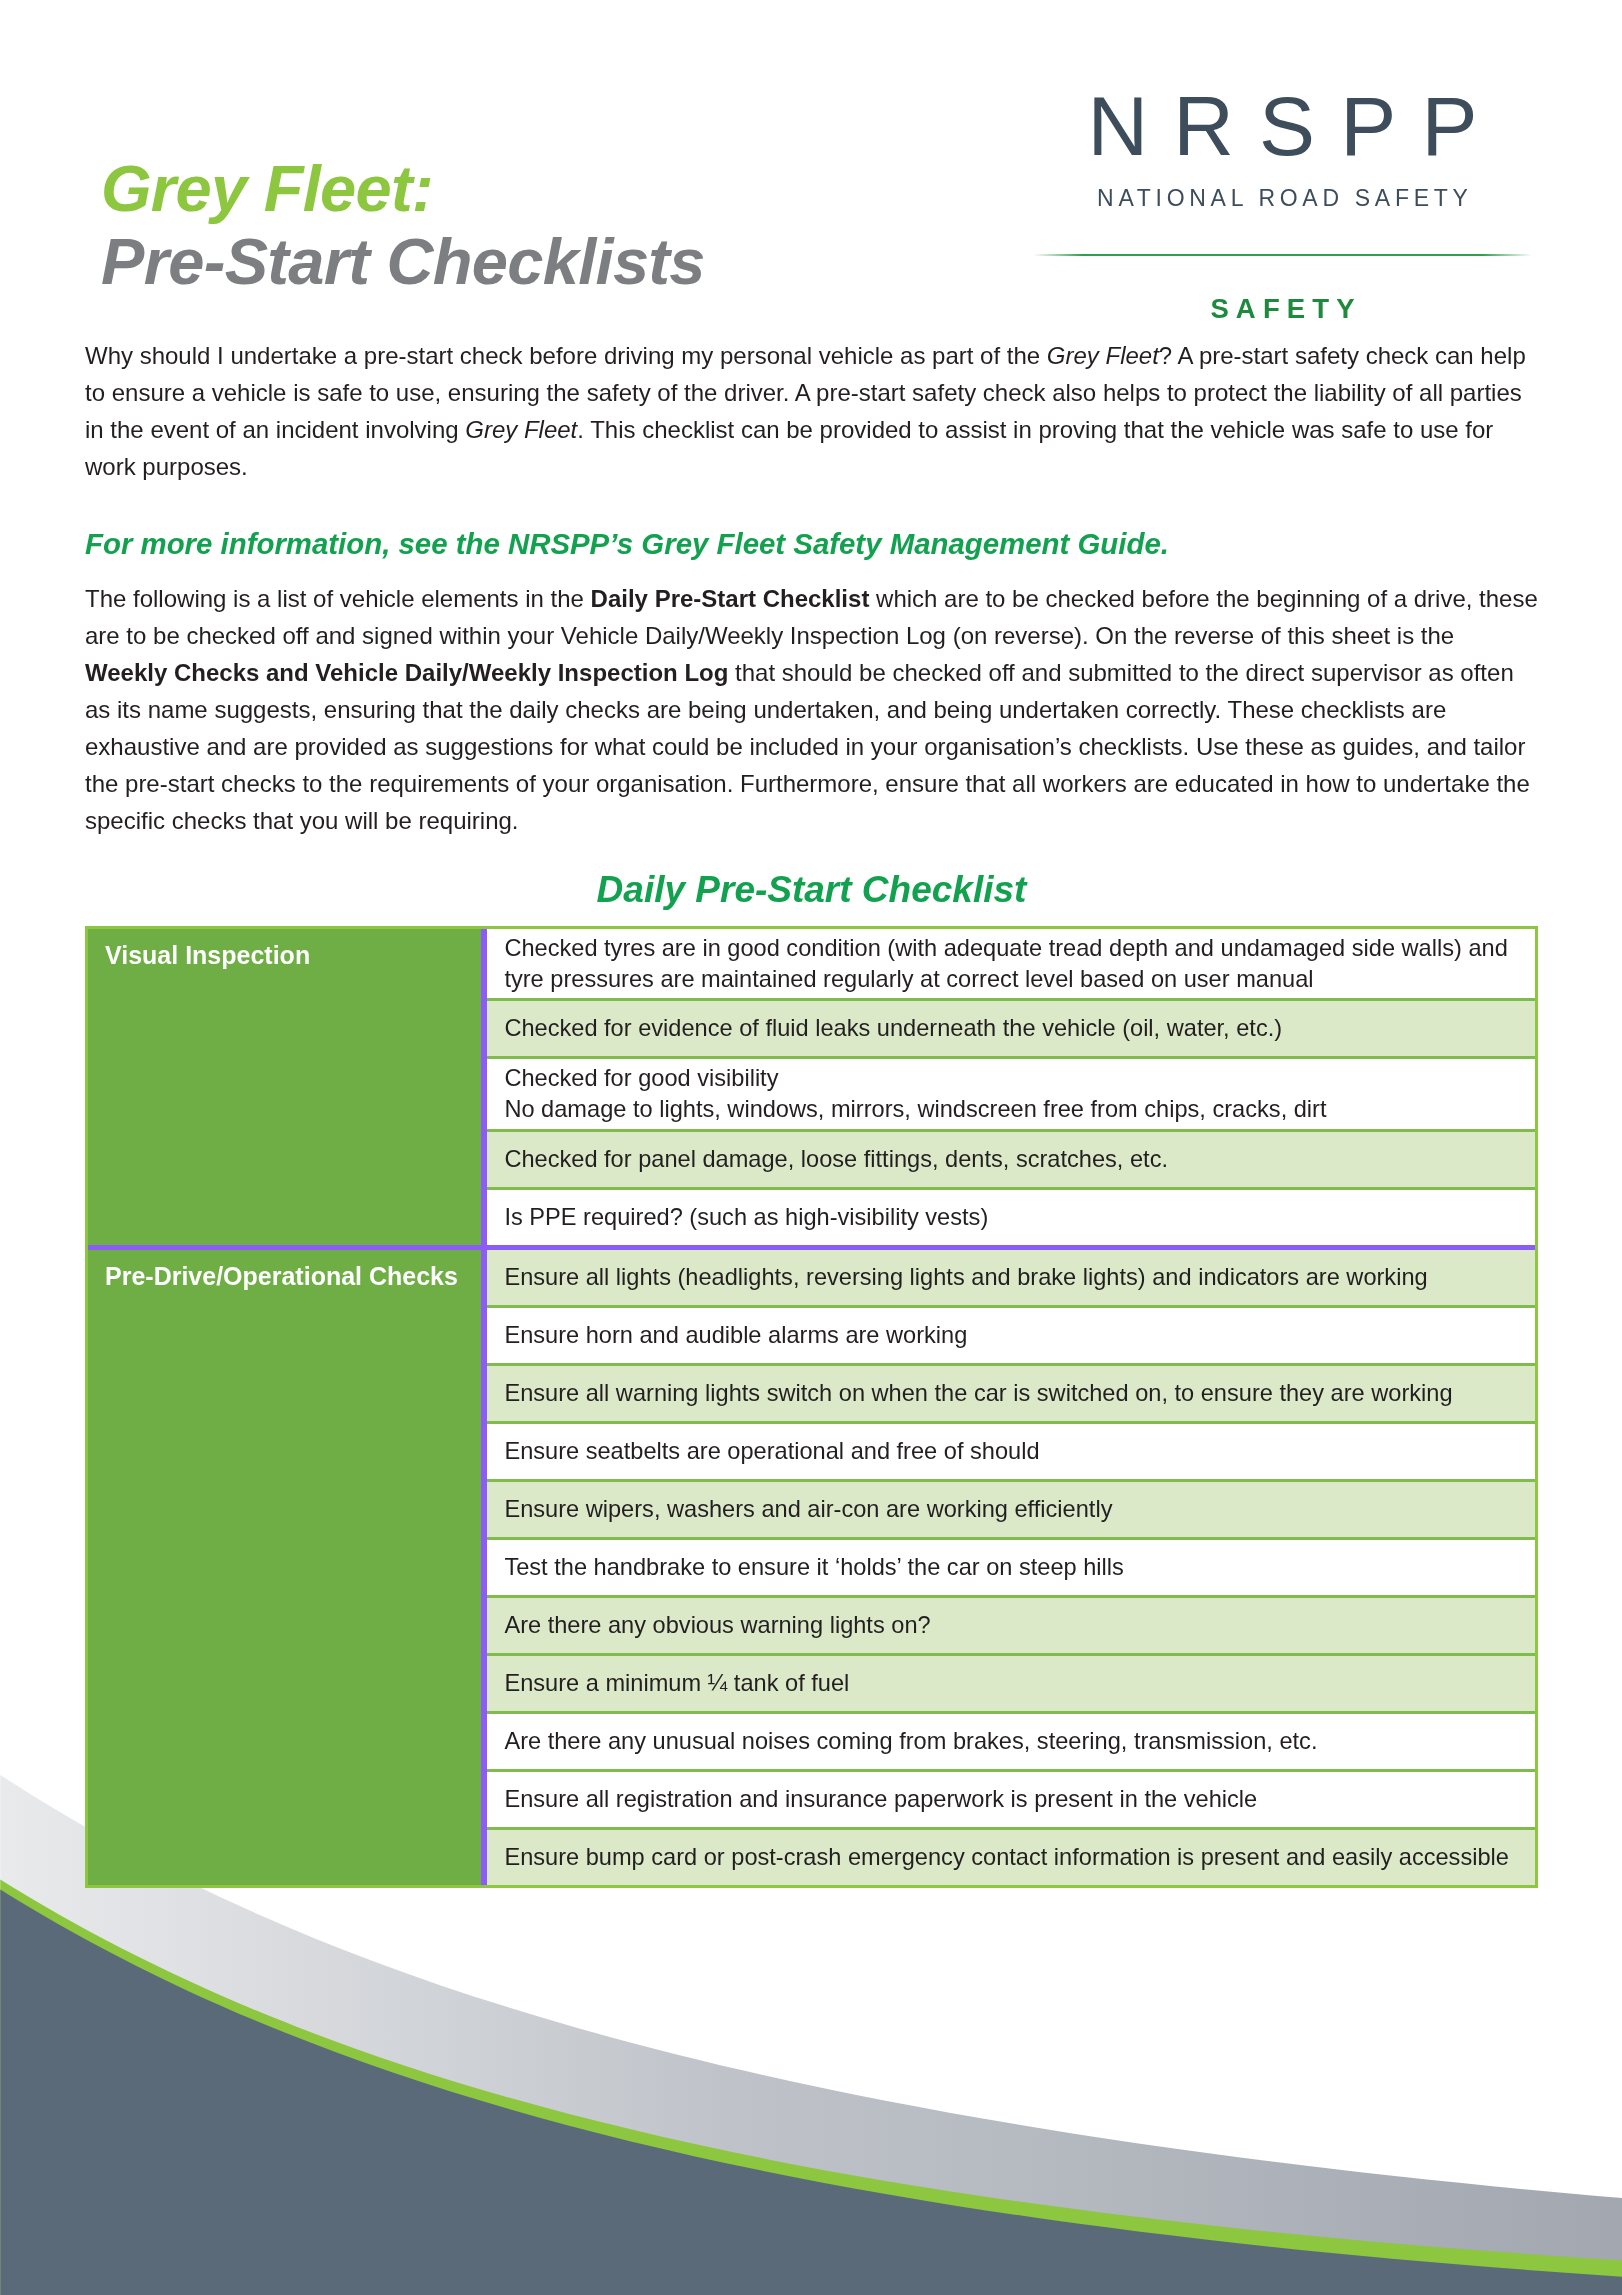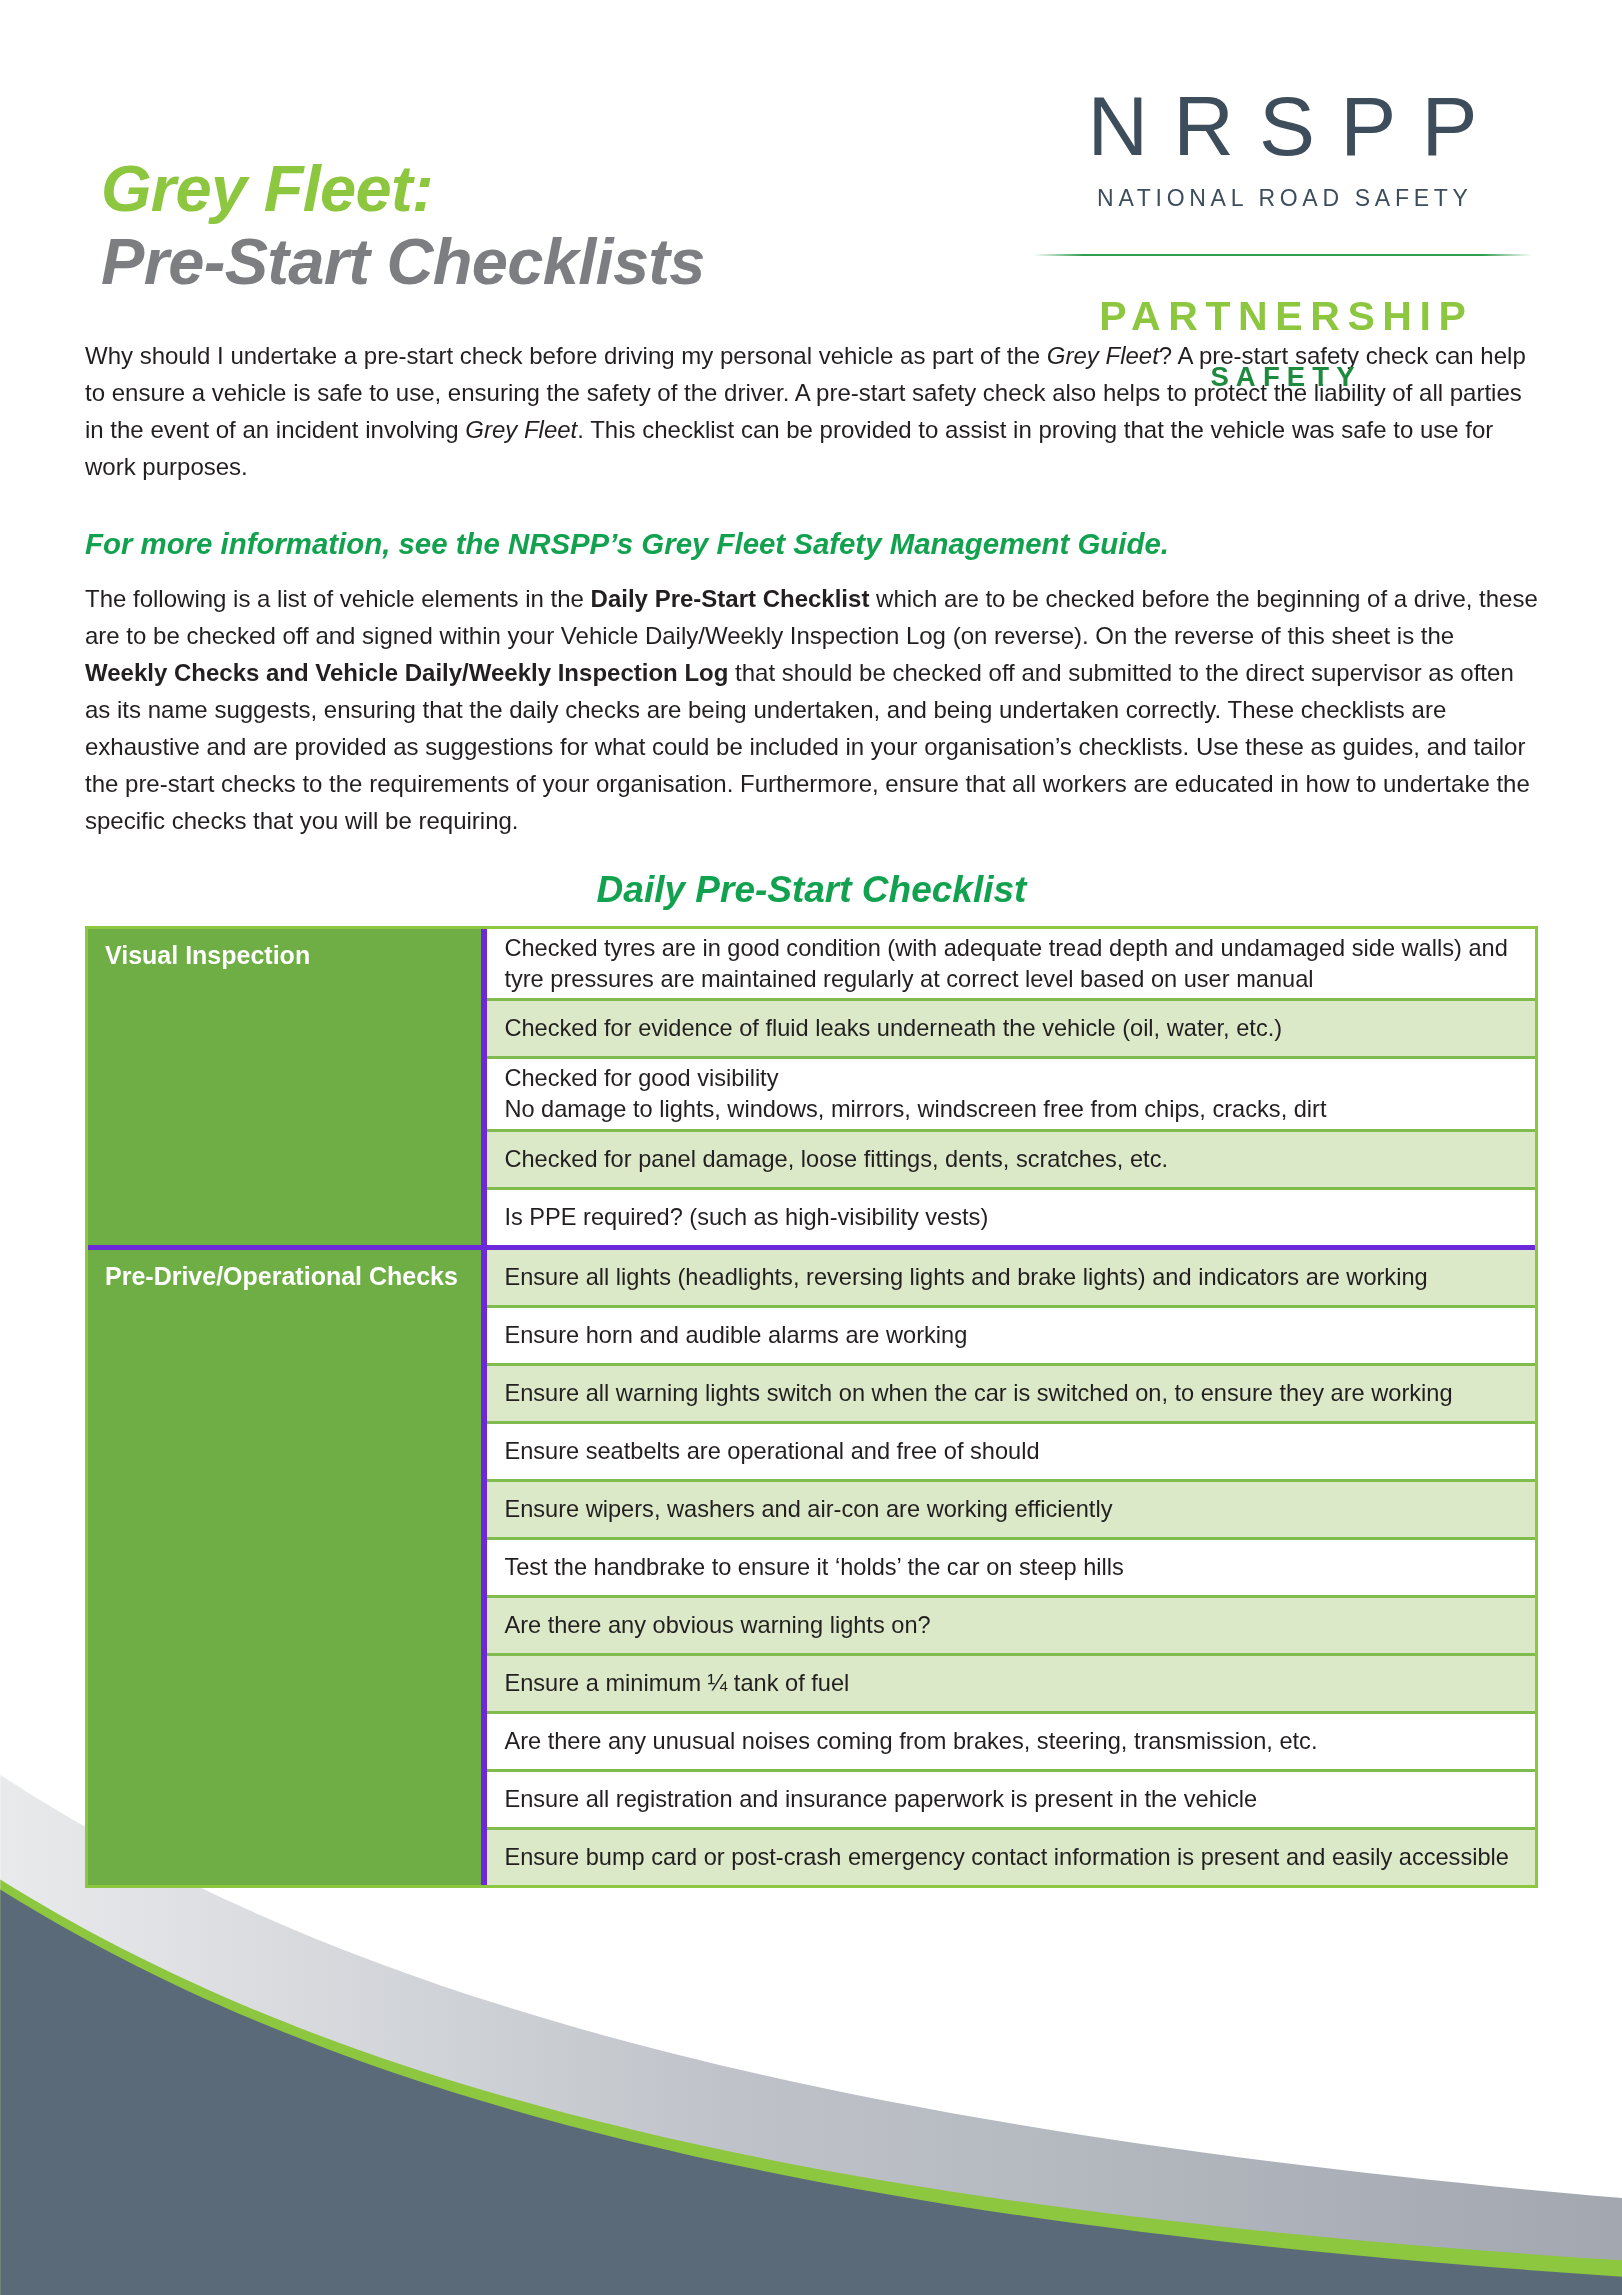--- a/index.html
+++ b/index.html
@@ -28,21 +28,21 @@
   .page-title{font-style:italic;font-weight:700;font-size:65px;line-height:1.13;letter-spacing:-0.7px;margin:16px;}
   .title-1{color:var(--apple);}
   .title-2{color:var(--titlegrey);}
   .intro{margin:38px 0 0 0;font-size:24px;line-height:37px;}
   .intro em, .body-par em{font-style:italic;}
   .info-heading{margin:42px 0 4px 0;font-size:29.4px;font-style:italic;font-weight:700;color:var(--emerald);}
   .body-par{margin:19.6px 0 0 0;font-size:24px;line-height:37px;}
 
   
   .checklist-title{margin:30px 0 0 0;text-align:center;font-size:37px;font-weight:700;font-style:italic;color:var(--emerald);}
-  .tbl{margin-top:14.4px;border:3.9px solid var(--apple);background:#6d28d9;}
+  .tbl{margin-top:14.4px;border:3.9px solid var(--apple);background:#8b5cf6;}
   .sec{display:flex;gap:6.5px;}
   .sec + .sec{margin-top:5.2px;}
   .sec-hdr{flex:0 0 368px;background:var(--cellgreen);color:#fff;font-weight:700;font-size:25px;padding:11.8px 7.9px 0 17px;}
   .rows{flex:1 1 auto;display:flex;flex-direction:column;}
   .row{min-height:47px;display:flex;align-items:center;padding:4px 17px;font-size:23.6px;line-height:1.3;white-space:pre-line;background:#fff;}
   .row + .row{border-top:3.9px solid var(--rowborder);}
   .row.shaded{background:var(--rowgreen);}
 </style>
 </head>
 <body>
@@ -59,21 +59,20 @@
     </defs>
     <path d="M0,2713 C500,3040 1200,3250 2480,3360 L2480,3508 L0,3508 Z" fill="url(#bandGrad)"></path>
     <path d="M0,2873 C500,3185 1200,3375 2480,3455 L2480,3508 L0,3508 Z" style="fill:var(--apple)"></path>
     <path d="M0,2888 C500,3200 1200,3395 2480,3480 L2480,3508 L0,3508 Z" style="fill:var(--footerslate)"></path>
   </svg>
 
   <div class="logo">
     <div class="logo-acronym">NRSPP</div>
     <div class="logo-tagline">NATIONAL ROAD SAFETY</div>
     <div class="logo-divider"></div>
-    <div class="logo-partnership">PARTNERSHIP</div>
     <div class="logo-program">SAFETY</div>
   </div>
 
   <div class="content">
     <h1 class="page-title">
       <div class="title-1">Grey Fleet:</div>
       <div class="title-2">Pre-Start Checklists</div>
     </h1>
 
     <p class="intro">Why should I undertake a pre-start check before driving my personal vehicle as part of the <em>Grey Fleet</em>? A pre-start safety check can help to ensure a vehicle is safe to use, ensuring the safety of the driver. A pre-start safety check also helps to protect the liability of all parties in the event of an incident involving <em>Grey Fleet</em>.  This checklist can be provided to assist in proving that the vehicle was safe to use for work purposes.</p>

